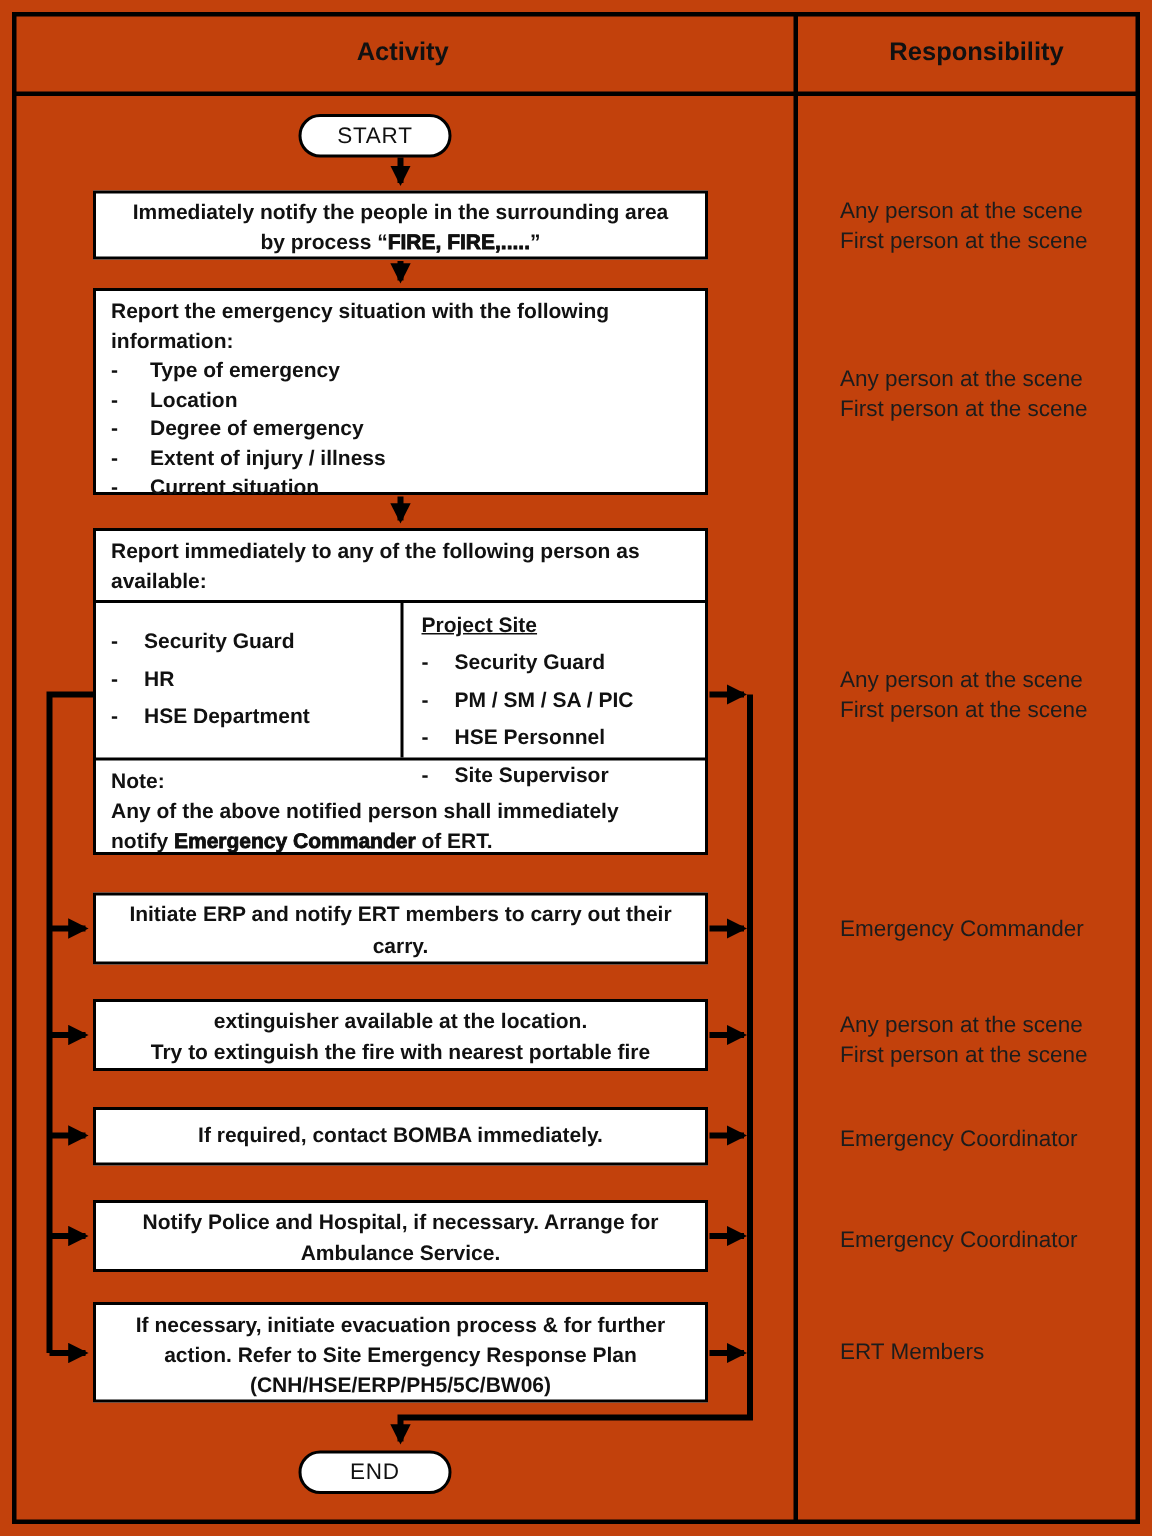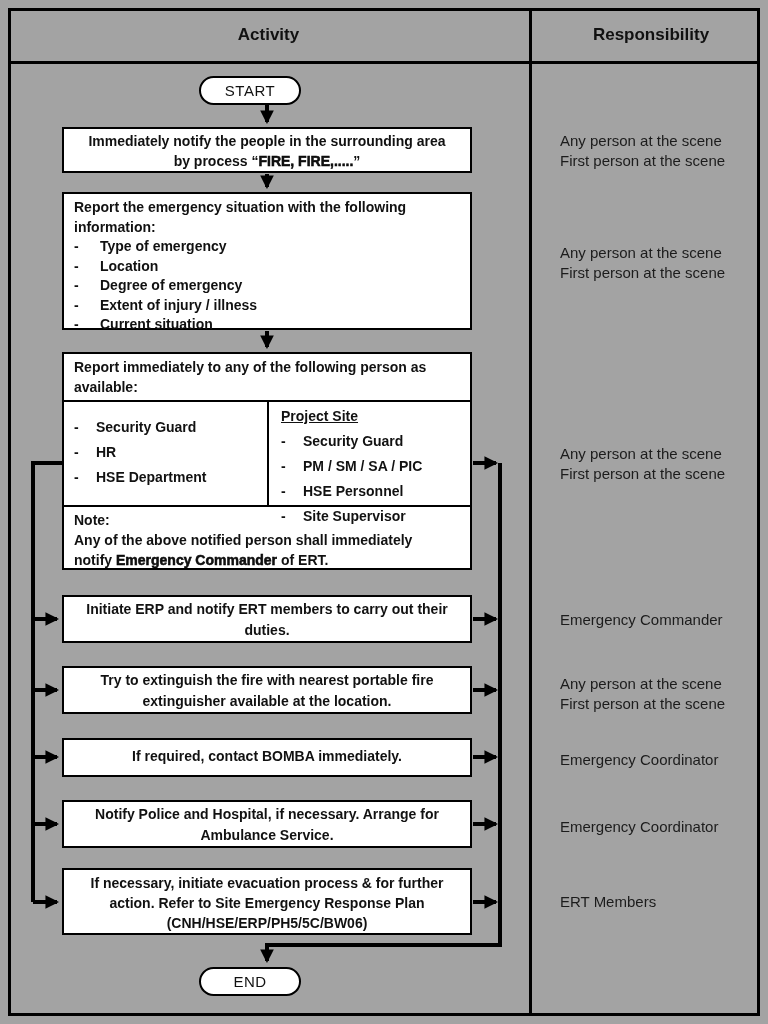--- a/index.html
+++ b/index.html
@@ -1,18 +1,18 @@
 <!DOCTYPE html>
 <html><head>
 <meta charset="utf-8">
 <style>
   * { margin:0; padding:0; box-sizing:border-box; }
   html,body { background:#fff; }
   .page {
-    position:relative; width:768px; height:1024px; background:#a3a3a3;
+    position:relative; width:768px; height:1024px; background:#c2410c;
     font-family:"Liberation Sans", sans-serif; color:#111;
   }
   .outer-border {
     position:absolute; left:8px; top:8px; width:752px; height:1008px;
     border:3px solid #000;
   }
   .col-divider {
     position:absolute; left:529px; top:8px; width:3px; height:1008px; background:#000;
   }
   .header-divider {
@@ -188,26 +188,26 @@
     </div>
     <div class="sec-c">
       <div>Note:</div>
       <div>Any of the above notified person shall immediately</div>
       <div><span>notify </span><span class="xb">Emergency Commander</span><span> of ERT.</span></div>
     </div>
   </div>
 
   <div class="fbox b4 center">
     <div>Initiate ERP and notify ERT members to carry out their</div>
-    <div>duties.</div>
+    <div>carry.</div>
   </div>
 
   <div class="fbox b5 center">
+    <div>extinguisher available at the location.</div>
     <div>Try to extinguish the fire with nearest portable fire</div>
-    <div>extinguisher available at the location.</div>
   </div>
 
   <div class="fbox b6 center">
     <div>If required, contact BOMBA immediately.</div>
   </div>
 
   <div class="fbox b7 center">
     <div>Notify Police and Hospital, if necessary. Arrange for</div>
     <div>Ambulance Service.</div>
   </div>

